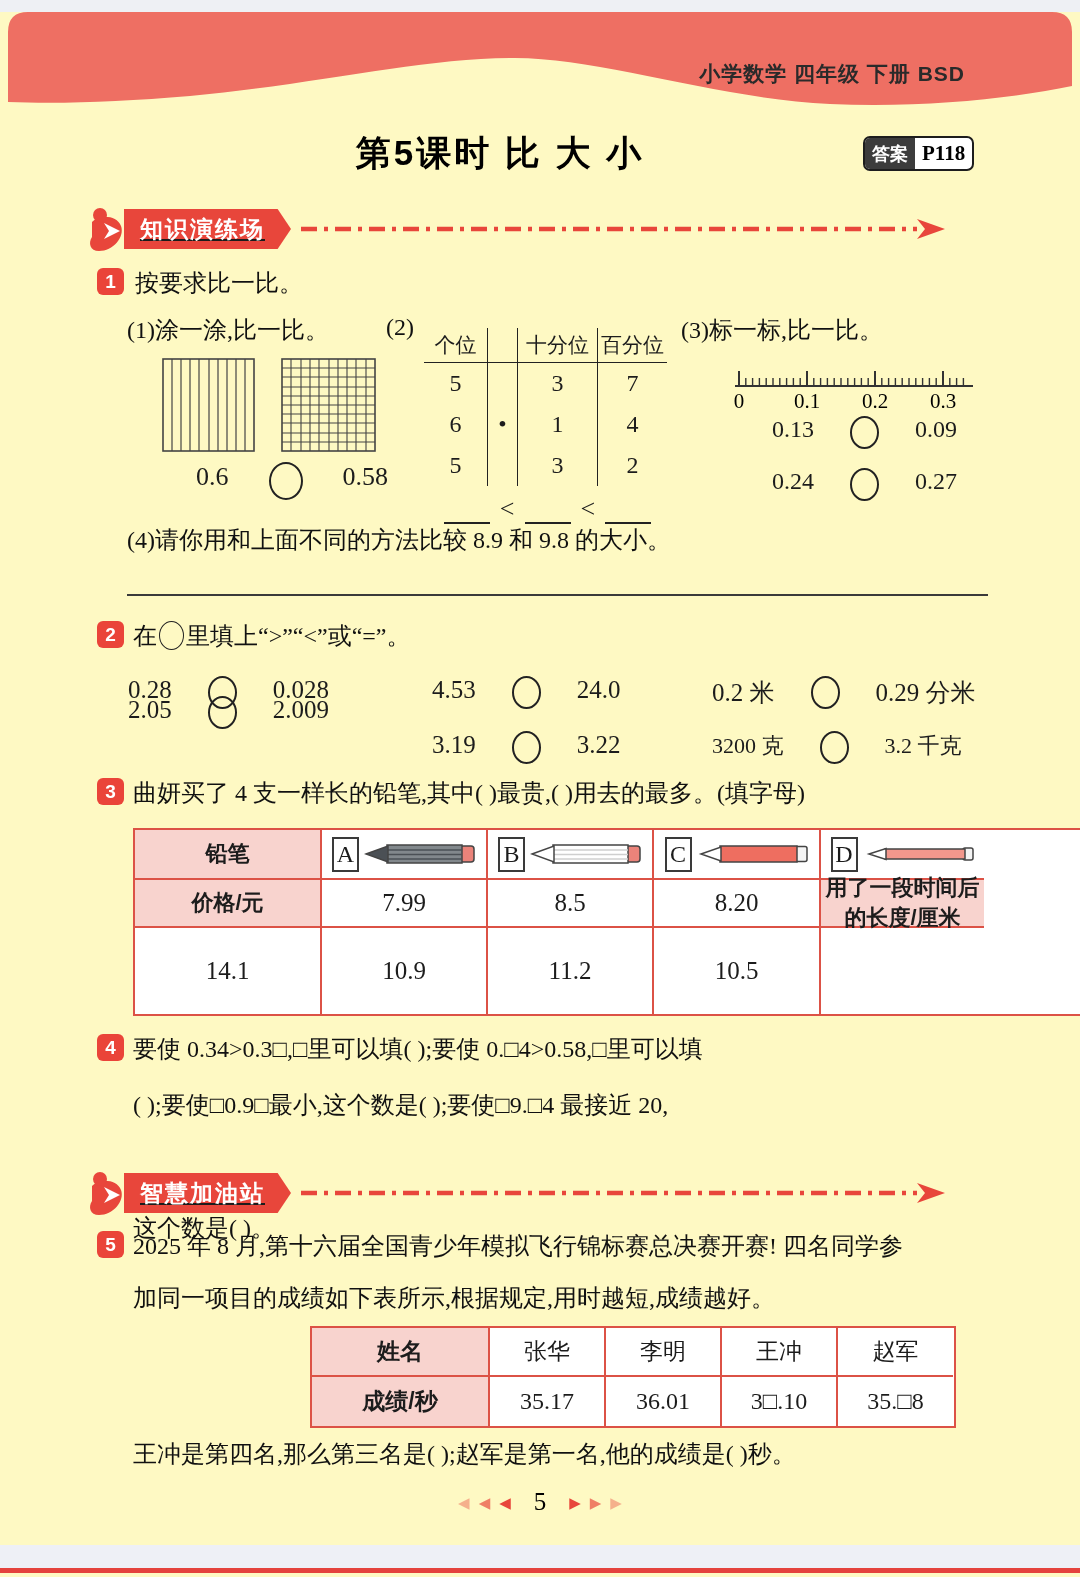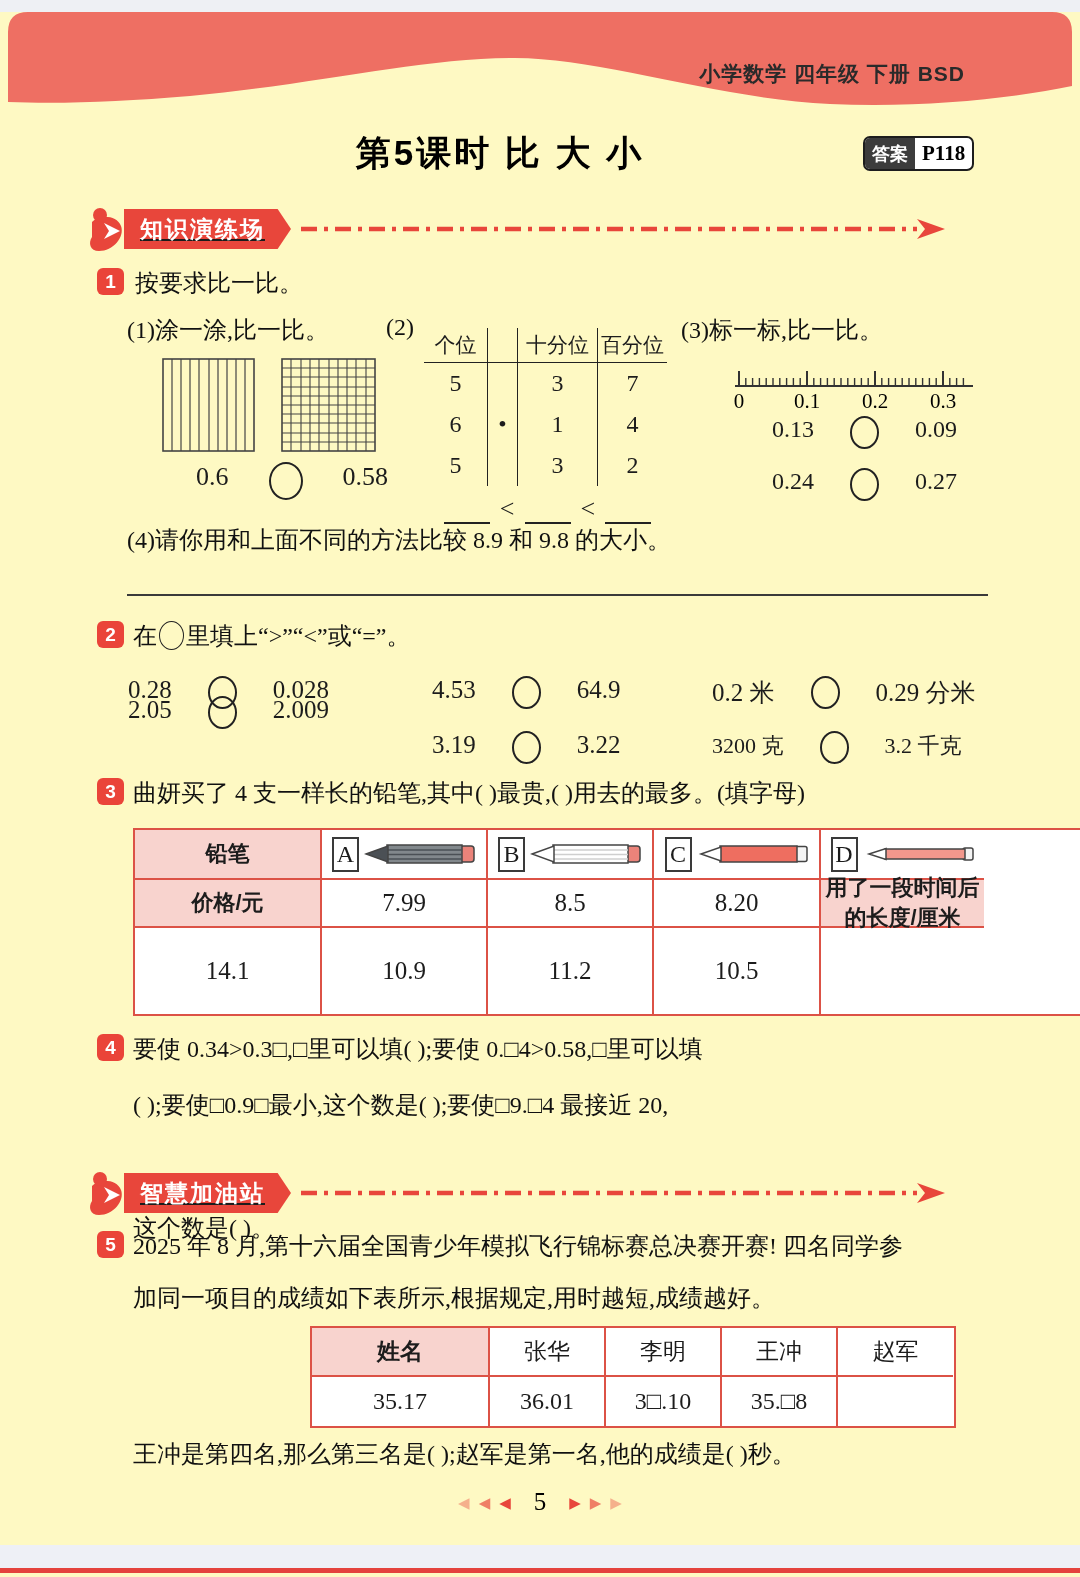--- a/index.html
+++ b/index.html
@@ -179,21 +179,21 @@
   </div>
 
   <div class="cmp-row" style="left:128px;top:676px;font-size:25px;">
     <span>0.28</span>
       <span class="ellipse e-md"></span>
       <span>0.028</span>
   </div>
   <div class="cmp-row" style="left:432px;top:676px;font-size:25px;">
     <span>4.53</span>
       <span class="ellipse e-md"></span>
-      <span>64.9</span>
+      <span>24.0</span>
   </div>
   <div class="cmp-row" style="left:712px;top:676px;font-size:25px;">
     <span>0.2 米</span>
       <span class="ellipse e-md"></span>
       <span>0.29 分米</span>
   </div>
   <div class="cmp-row" style="left:128px;top:696px;font-size:25px;">
     <span>2.05</span>
       <span class="ellipse e-md"></span>
       <span>2.009</span>
@@ -286,20 +286,21 @@
   <div class="qnum" style="left:97px;top:1231px;">5</div>
   <div class="qlines" style="left:133px;top:1218px;">2025 年 8 月,第十六届全国青少年模拟飞行锦标赛总决赛开赛! 四名同学参</div>
   <div class="qlines" style="left:133px;top:1270px;">加同一项目的成绩如下表所示,根据规定,用时越短,成绩越好。</div>
 
   <div class="stable">
     <div class="rowlab">姓名</div>
     <div class="name">张华</div>
     <div class="name">李明</div>
     <div class="name">王冲</div>
     <div class="name">赵军</div>
+    <div class="rowlab">成绩/秒</div>
     <div class="val">35.17</div>
     <div class="val">36.01</div>
     <div class="val">3□.10</div>
     <div class="val">35.□8</div>
   </div>
 
   <div class="qlines" style="left:133px;top:1426px;">王冲是第四名,那么第三名是(      );赵军是第一名,他的成绩是(      )秒。</div>
 
   <div class="footer-nav">
     <span class="tri o1">◀</span>

